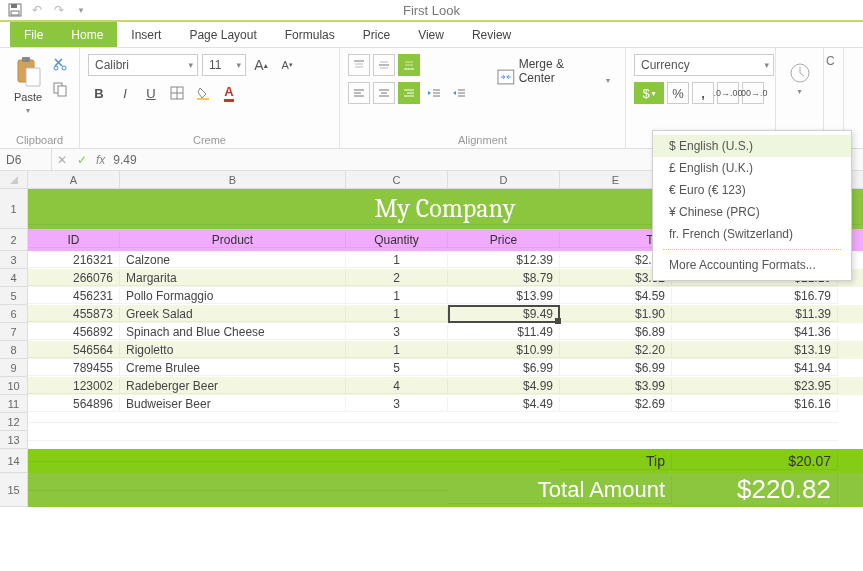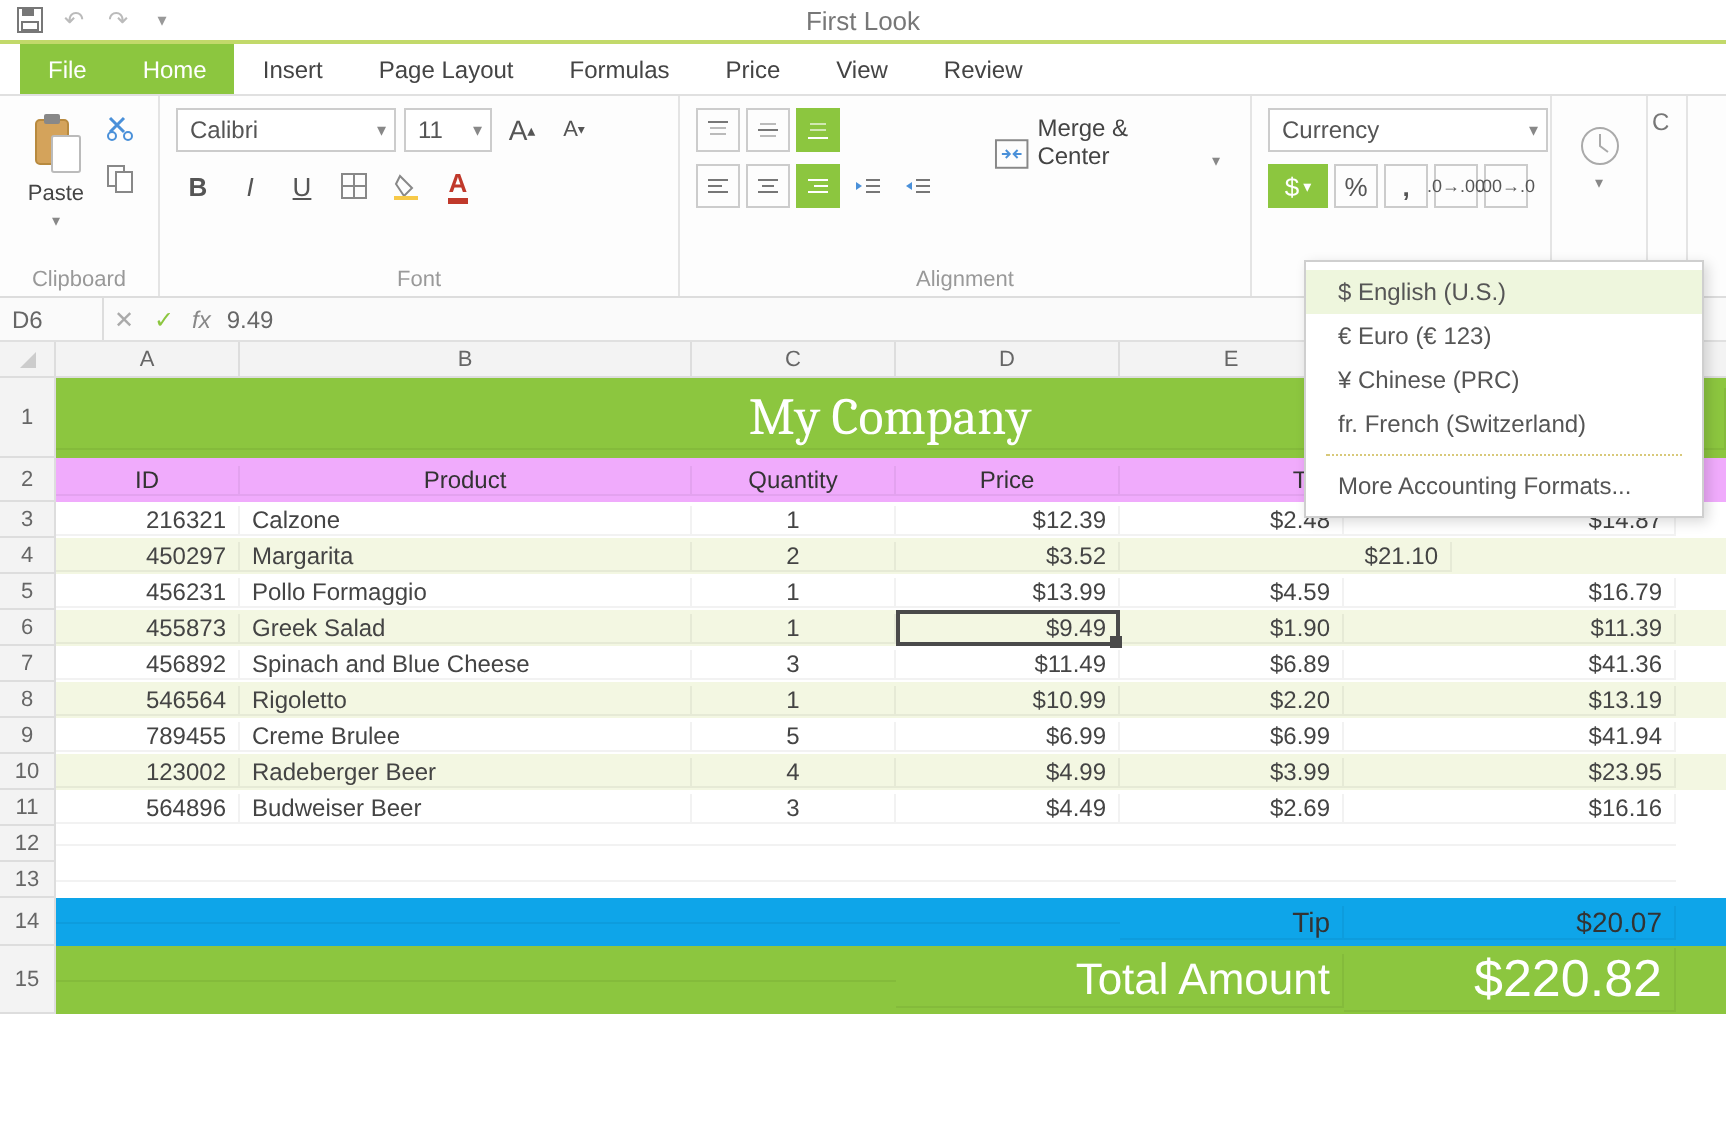--- a/index.html
+++ b/index.html
@@ -76,21 +76,21 @@
   .title-cell { flex:1; color:#fff; font-family:"Cambria","Georgia",serif; font-size:26px; justify-content:center;}
   .hdr-row { height:22px; background:#f0abfc;}
   .hdr-row .hcell { color:#333; font-size:12px;}
   .data-row { height:18px; font-size:12px;}
   .data-row.alt0 { background:#fff;}
   .data-row.alt1 { background:#f3f7e2;}
   .num-r { justify-content:flex-end;}
   .num-c { justify-content:center;}
 
   .empty-row { height:18px; background:#fff;}
-  .tip-row { height:24px; background:#0ea5e9; }
+  .tip-row { height:24px; background:#84cc16; }
   .tip-row .hcell { color:#333; font-size:14px;}
   .total-row { height:34px; background:#8cc63f;}
   .total-row .hcell { color:#fff; font-family:"Segoe UI Light","Segoe UI",Arial; font-size:22px;}
 
   
   .sel-outline { position:absolute; border:2px solid #4a4a4a; pointer-events:none;}
   .sel-handle { position:absolute; width:6px; height:6px; background:#4a4a4a; right:-3px; bottom:-3px;}
 
   
   .dropdown { position:absolute; background:#fff; border:1px solid #cfcfcf; box-shadow:2px 2px 6px rgba(0,0,0,.15); z-index:1000; padding:4px 0;}
@@ -182,21 +182,21 @@
                 <path d="M4 2 L10 8 L6 12 L2 6 Z" fill="none" stroke="#888"></path>
                 <rect x="1" y="12" width="12" height="2" fill="#f7c948"></rect>
               </svg>
             </div>
           <div class="sq">
               <span style="color:#c0392b;font-weight:bold;border-bottom:3px solid #c0392b;">A</span>
             </div>
         </div>
       </div>
     </div>
-    <div class="group-label">Font</div>
+    <div class="group-label">Creme</div>
   </div>
 
   <div class="group align-group" style="width:286px;">
     <div class="group-body" style="gap:20px;">
       <div class="font-col">
         <div class="row">
           <div class="sq boxed">
               <svg width="12" height="12">
                 <line x1="1" y1="2" x2="11" y2="2" stroke="#777"></line>
                 <line x1="2" y1="5" x2="10" y2="5" stroke="#bbb"></line>
@@ -362,23 +362,24 @@
       </div>
       <div class="hrow data-row alt0">
         <div class="hcell num-r" style="width: 92px;">216321</div>
         <div class="hcell " style="width: 226px;">Calzone</div>
         <div class="hcell num-c" style="width: 102px;">1</div>
         <div class="hcell num-r" style="width: 112px;">$12.39</div>
         <div class="hcell num-r" style="width: 112px;">$2.48</div>
         <div class="hcell num-r" style="width: 166px;">$14.87</div>
       </div>
       <div class="hrow data-row alt1">
-        <div class="hcell num-r" style="width: 92px;">450297</div>
+        <div class="hcell num-r" style="width: 92px;">266076</div>
         <div class="hcell " style="width: 226px;">Margarita</div>
         <div class="hcell num-c" style="width: 102px;">2</div>
+        <div class="hcell num-r" style="width: 112px;">$8.79</div>
         <div class="hcell num-r" style="width: 112px;">$3.52</div>
         <div class="hcell num-r" style="width: 166px;">$21.10</div>
       </div>
       <div class="hrow data-row alt0">
         <div class="hcell num-r" style="width: 92px;">456231</div>
         <div class="hcell " style="width: 226px;">Pollo Formaggio</div>
         <div class="hcell num-c" style="width: 102px;">1</div>
         <div class="hcell num-r" style="width: 112px;">$13.99</div>
         <div class="hcell num-r" style="width: 112px;">$4.59</div>
         <div class="hcell num-r" style="width: 166px;">$16.79</div>
@@ -450,18 +451,19 @@
         <div class="hcell " style="width: 226px;"></div>
         <div class="hcell " style="width: 102px;"></div>
         <div class="hcell num-r" style="width: 224px; font-size: 22px;">Total Amount</div>
         <div class="hcell num-r" style="width: 166px; font-size: 26px;">$220.82</div>
       </div>
     </div>
 </div>
 
 <div class="dropdown" style="left:652px; top:130px; width:200px;">
   <div class="dropdown-item sel">$  English (U.S.)</div>
+  <div class="dropdown-item">£  English (U.K.)</div>
   <div class="dropdown-item">€  Euro (€ 123)</div>
   <div class="dropdown-item">¥  Chinese (PRC)</div>
   <div class="dropdown-item">fr. French (Switzerland)</div>
   <div class="dropdown-sep"></div>
   <div class="dropdown-item">More Accounting Formats...</div>
 </div>
 
 </body></html>

